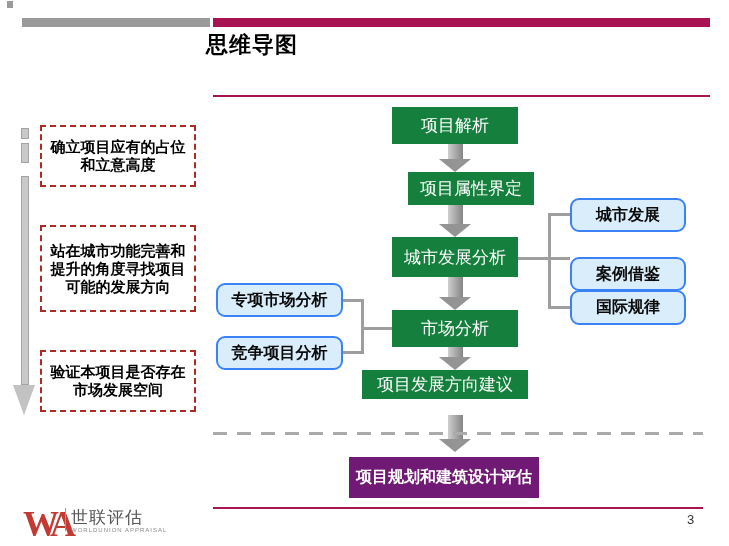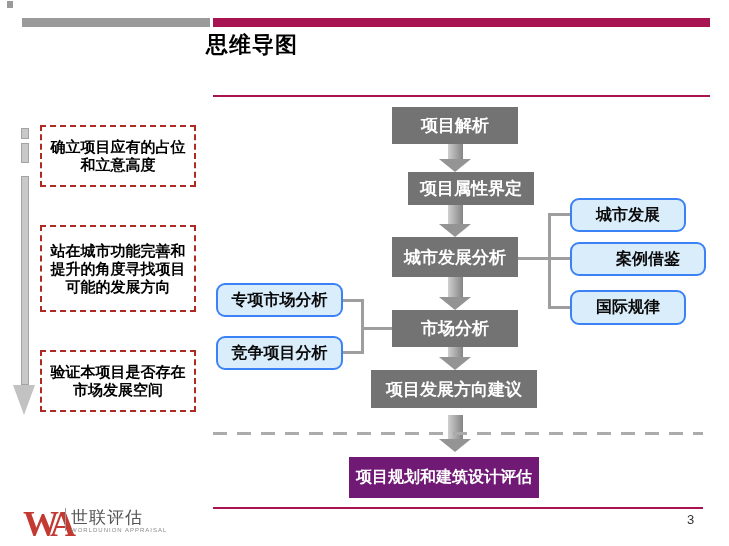--- a/index.html
+++ b/index.html
@@ -26,45 +26,45 @@
   
   .larr-seg{left:21px;width:6px;background:#C9C9C9;border:1px solid #A3A3A3;}
   .larr-seg1{top:128px;height:9px;}
   .larr-seg2{top:143px;height:18px;}
   .larr-shaft{top:176px;height:207px;}
   .larr-head{left:13px;top:385px;width:0;height:0;
     border-left:11px solid transparent;border-right:11px solid transparent;
     border-top:30px solid #C2C2C2;}
   
   .bluebox{
-    background:#737373;color:#fff;font-weight:bold;font-size:17px;
+    background:#15803d;color:#fff;font-weight:normal;font-size:17px;
     display:flex;align-items:center;justify-content:center;text-align:right;
   }
   .mb1{left:392px;top:107px;width:126px;height:37px;}
   .mb2{left:392px;top:172px;width:126px;height:33px;margin-left:16px;}
   .mb3{left:392px;top:237px;width:126px;height:40px;}
   .mb4{left:392px;top:310px;width:126px;height:37px;}
-  .mb5{left:371px;top:370px;width:166px;height:38px;font-size:17px;}
+  .mb5{left:362px;top:370px;width:166px;height:29px;font-size:17px;}
   
   .flow-arrow{width:32px;left:439px;display:flex;flex-direction:column;align-items:center;}
   .flow-arrow .shaft{width:15px;background:linear-gradient(90deg,#cfcfcf,#848484);}
   .flow-arrow .head{width:0;height:0;border-left:16px solid transparent;
     border-right:16px solid transparent;border-top:13px solid #949494;}
   .fa1{top:144px;} .fa1 .shaft{height:15px;}
   .fa2{top:205px;} .fa2 .shaft{height:19px;}
   .fa3{top:277px;} .fa3 .shaft{height:20px;}
   .fa4{top:347px;} .fa4 .shaft{height:10px;}
   .fa5{top:415px;} .fa5 .shaft{height:24px;}
   
   .lightbox{
     background:#DAEDFB;border:2px solid #3b82f6;border-radius:9px;color:#0a0a0a;
     font-weight:bold;font-size:16px;display:flex;align-items:center;justify-content:center;
   }
   .rb1{left:570px;top:198px;width:112px;height:30px;}
-  .rb2{left:570px;top:242px;width:112px;height:30px;padding-left:20px;}
+  .rb2{left:570px;top:257px;width:112px;height:30px;}
   .rb3{left:570px;top:290px;width:112px;height:31px;}
   .lb1{left:216px;top:283px;width:123px;height:30px;}
   .lb2{left:216px;top:336px;width:123px;height:30px;}
   
   .conn{background:#9E9E9E;}
   .conn-r-main{left:518px;top:257px;width:52px;height:3px;}
   .conn-r-v{left:548px;top:213px;width:3px;height:96px;}
   .conn-r-top{left:548px;top:213px;width:22px;height:3px;}
   .conn-r-bot{left:548px;top:306px;width:22px;height:3px;}
   .conn-l-s1{left:343px;top:299px;width:21px;height:3px;}

